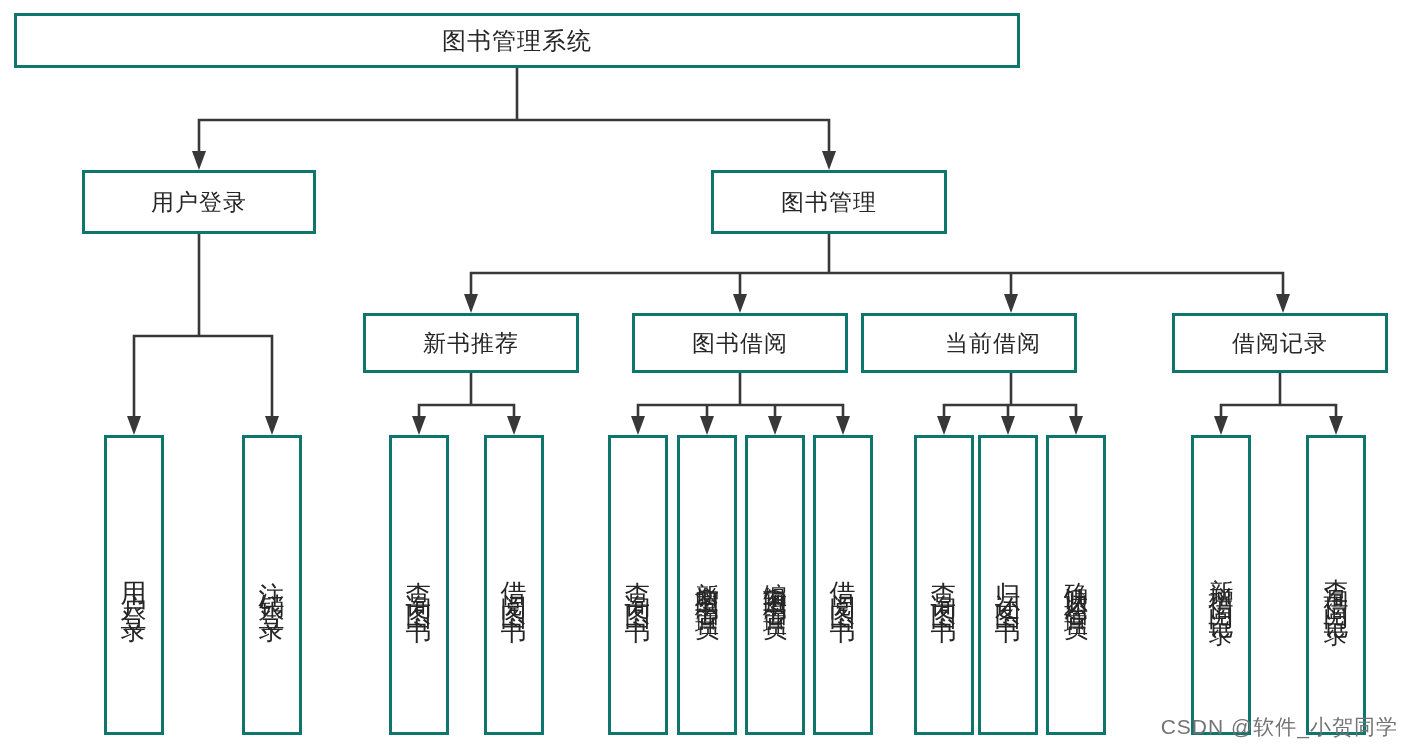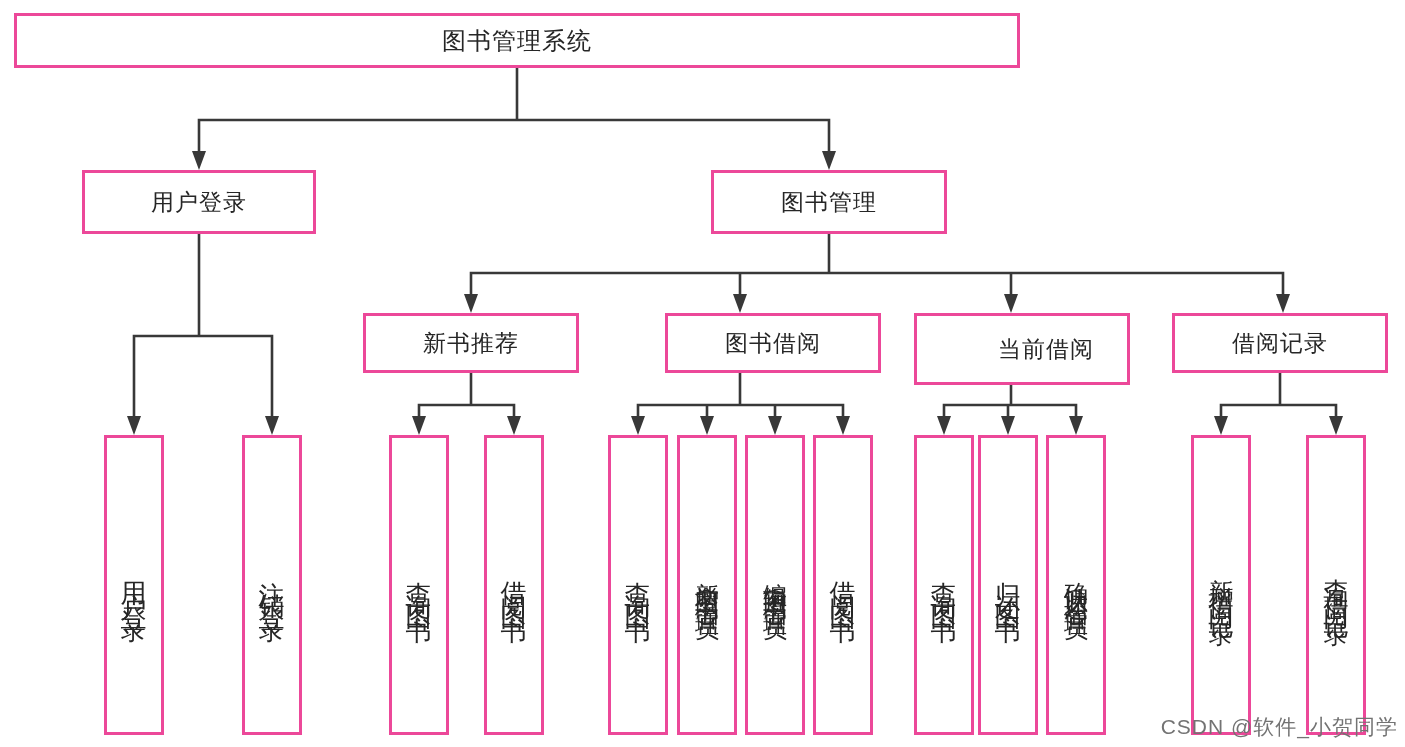--- a/index.html
+++ b/index.html
@@ -18,21 +18,21 @@
   #connectors {
     position: absolute;
     left: 0;
     top: 0;
     z-index: 1;
   }
   .box {
     position: absolute;
     box-sizing: border-box;
     background: #ffffff;
-    border: 3px solid #ec4899;
+    border: 3px solid #0f766e;
     display: flex;
     align-items: center;
     justify-content: center;
     color: #262626;
     z-index: 2;
     text-align: right;
   }
   .hlabel {
     font-size: 23px;
     letter-spacing: 1px;
@@ -93,24 +93,24 @@
   <div class="box" style="left:82px; top:170px; width:234px; height:64px;">
     <span class="hlabel">用户登录</span>
   </div>
   <div class="box" style="left:711px; top:170px; width:236px; height:64px;">
     <span class="hlabel">图书管理</span>
   </div>
 
   <div class="box" style="left:363px; top:313px; width:216px; height:60px;">
     <span class="hlabel">新书推荐</span>
   </div>
-  <div class="box" style="left:632px; top:313px; width:216px; height:60px;margin-left:33px;">
+  <div class="box" style="left:632px; top:313px; width:216px; height:60px;">
     <span class="hlabel">图书借阅</span>
   </div>
-  <div class="box" style="left:914px; top:313px; width:216px; height:72px;padding-left:48px;">
+  <div class="box" style="left:861px; top:313px; width:216px; height:60px;padding-left:48px;">
     <span class="hlabel">当前借阅</span>
   </div>
   <div class="box" style="left:1172px; top:313px; width:216px; height:60px;">
     <span class="hlabel">借阅记录</span>
   </div>
 
   <div class="box vbox" style="left:104px; top:435px; width:60px; height:300px;">
     <span class="vlabel v4">用户登录</span>
   </div>
   <div class="box vbox" style="left:242px; top:435px; width:60px; height:300px;">

